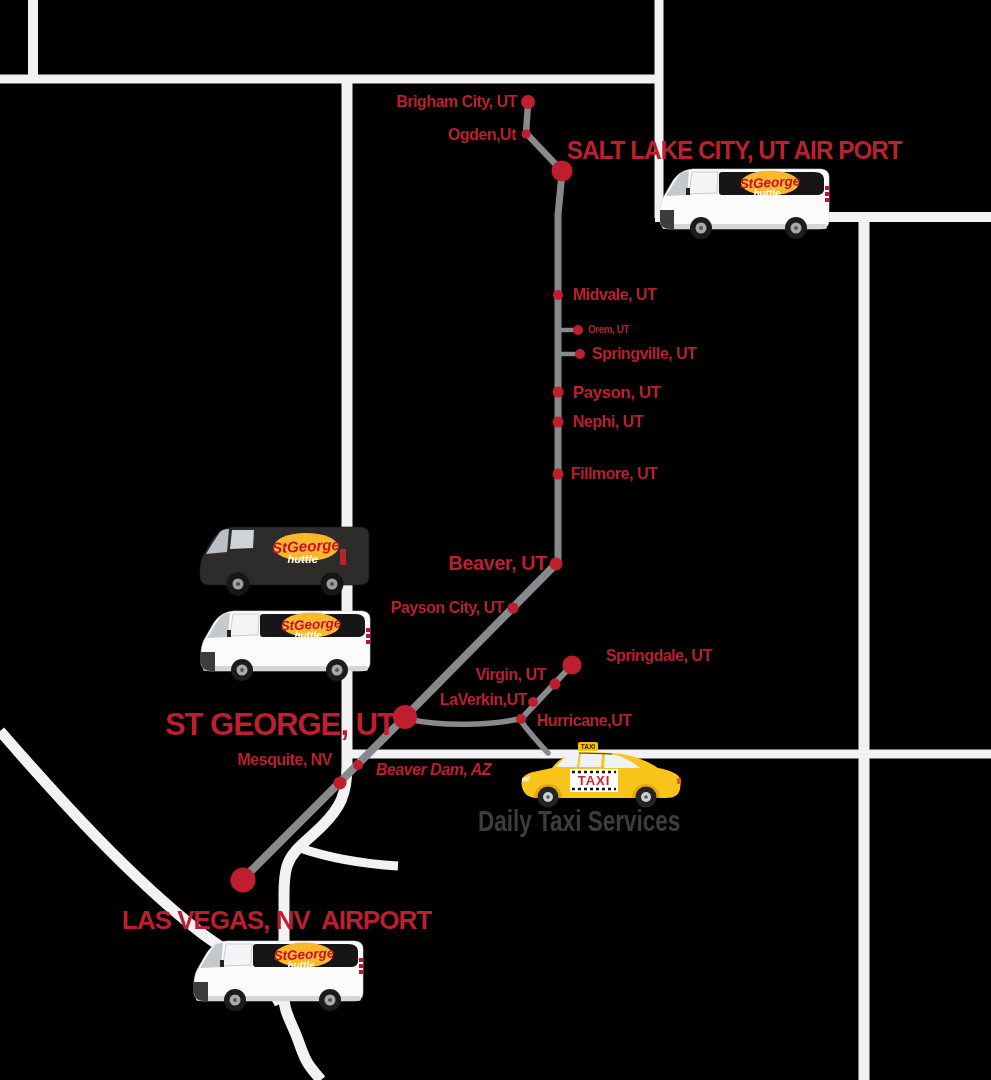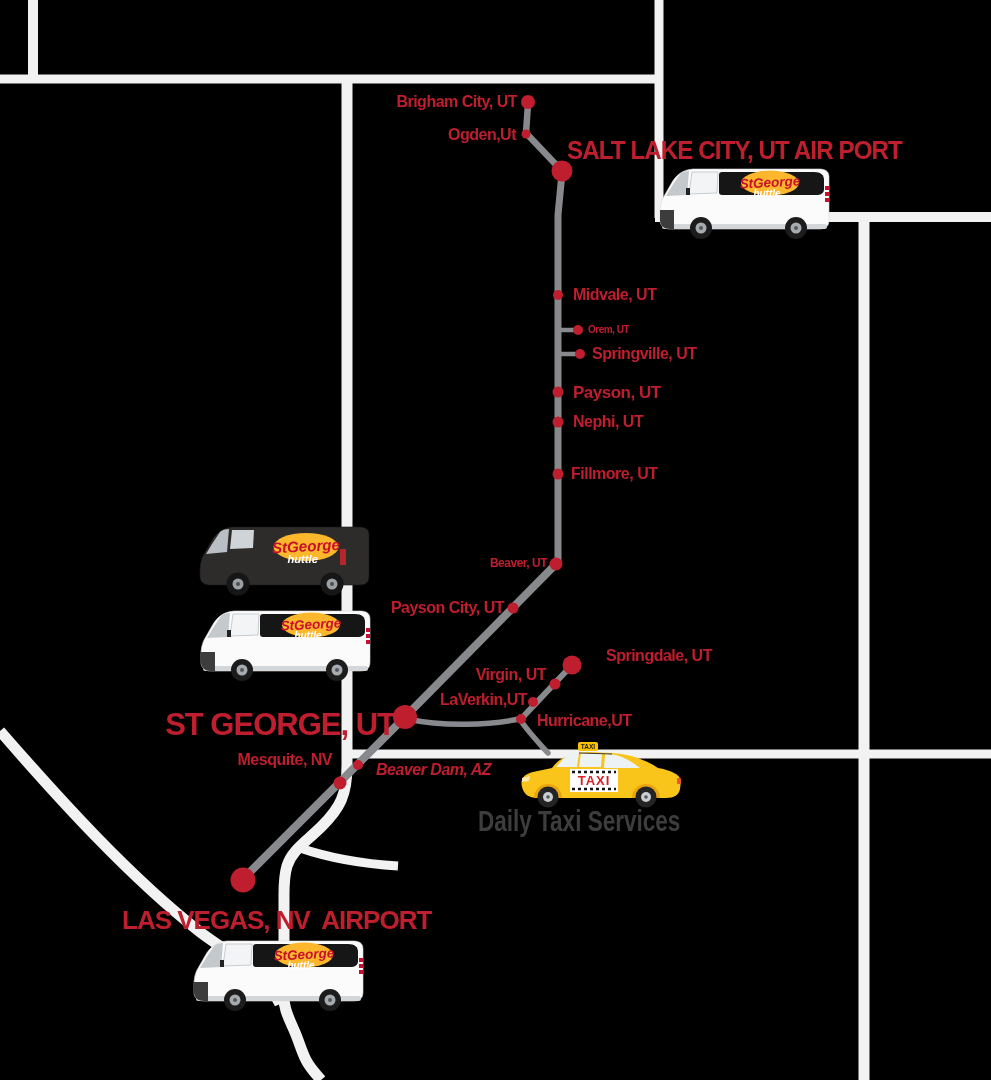--- a/index.html
+++ b/index.html
@@ -162,21 +162,21 @@
     <div class="caption">Daily Taxi Services</div>
   <div class="stop-label" style="top: 102px; font-size: 16px; right: 474px; transform-origin: right center; transform: translateY(-50%);">Brigham City, UT</div>
       <div class="stop-label" style="top: 135px; font-size: 16px; right: 475px; transform-origin: right center; transform: translateY(-50%);">Ogden,Ut</div>
       <div class="stop-label major" style="top: 150px; font-size: 26px; left: 567px; transform-origin: left center; transform: translateY(-50%) scaleX(0.93);">SALT LAKE CITY, UT AIR PORT</div>
       <div class="stop-label" style="top: 295px; font-size: 16px; left: 573px; transform-origin: left center; transform: translateY(-50%);">Midvale, UT</div>
       <div class="stop-label" style="top: 330px; font-size: 10px; left: 588px; transform-origin: left center; transform: translateY(-50%);">Orem, UT</div>
       <div class="stop-label" style="top: 354px; font-size: 16px; left: 592px; transform-origin: left center; transform: translateY(-50%);">Springville, UT</div>
       <div class="stop-label" style="top: 392px; font-size: 17px; left: 573px; transform-origin: left center; transform: translateY(-50%);">Payson, UT</div>
       <div class="stop-label" style="top: 422px; font-size: 16px; left: 573px; transform-origin: left center; transform: translateY(-50%);">Nephi, UT</div>
       <div class="stop-label" style="top: 474px; font-size: 16px; left: 571px; transform-origin: left center; transform: translateY(-50%);">Fillmore, UT</div>
-      <div class="stop-label" style="top: 563px; font-size: 12px; right: 444px; transform-origin: right center; transform: translateY(-50%);">Beaver, UT</div>
+      <div class="stop-label" style="top: 563px; font-size: 20px; right: 444px; transform-origin: right center; transform: translateY(-50%);">Beaver, UT</div>
       <div class="stop-label" style="top: 608px; font-size: 16px; right: 487px; transform-origin: right center; transform: translateY(-50%);">Payson City, UT</div>
       <div class="stop-label" style="top: 656px; font-size: 16px; left: 590px; transform-origin: left center; transform: translateY(-50%); margin-left: 16px;">Springdale, UT</div>
       <div class="stop-label" style="top: 675px; font-size: 16px; right: 445px; transform-origin: right center; transform: translateY(-50%);">Virgin, UT</div>
       <div class="stop-label" style="top: 700px; font-size: 16px; right: 464px; transform-origin: right center; transform: translateY(-50%);">LaVerkin,UT</div>
       <div class="stop-label" style="top: 721px; font-size: 16px; left: 537px; transform-origin: left center; transform: translateY(-50%); text-align: right;">Hurricane,UT</div>
       <div class="stop-label major" style="top: 700px; font-size: 31px; right: 596px; transform-origin: right center; transform: translateY(-50%); margin-top: 24px;">ST GEORGE, UT</div>
       <div class="stop-label" style="top: 770px; font-size: 16px; left: 376px; transform-origin: left center; transform: translateY(-50%); font-style: italic;">Beaver Dam, AZ</div>
       <div class="stop-label" style="top: 760px; font-size: 16px; right: 659px; transform-origin: right center; transform: translateY(-50%);">Mesquite, NV</div>
       <div class="stop-label major" style="top: 920px; font-size: 26px; left: 122px; transform-origin: left center; transform: translateY(-50%);">LAS VEGAS, NV  AIRPORT</div>
     </div>

